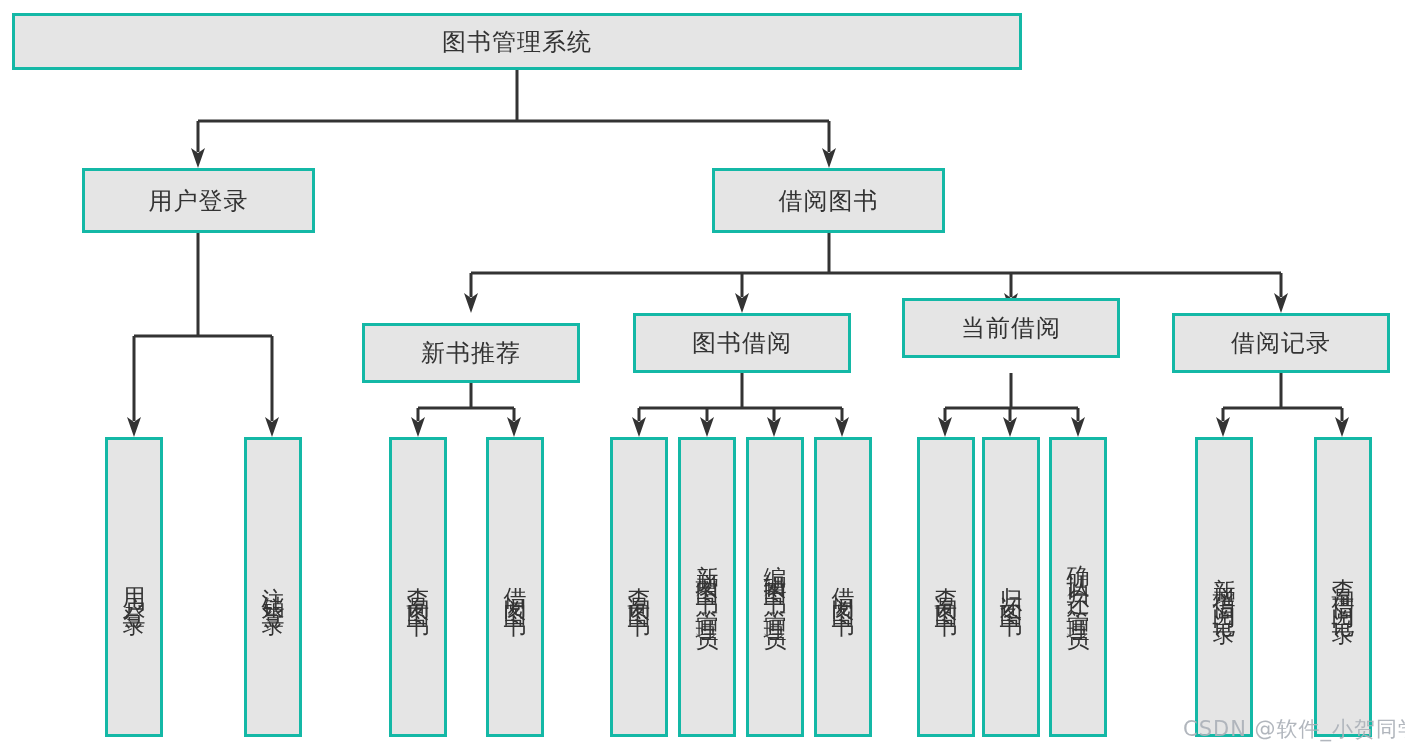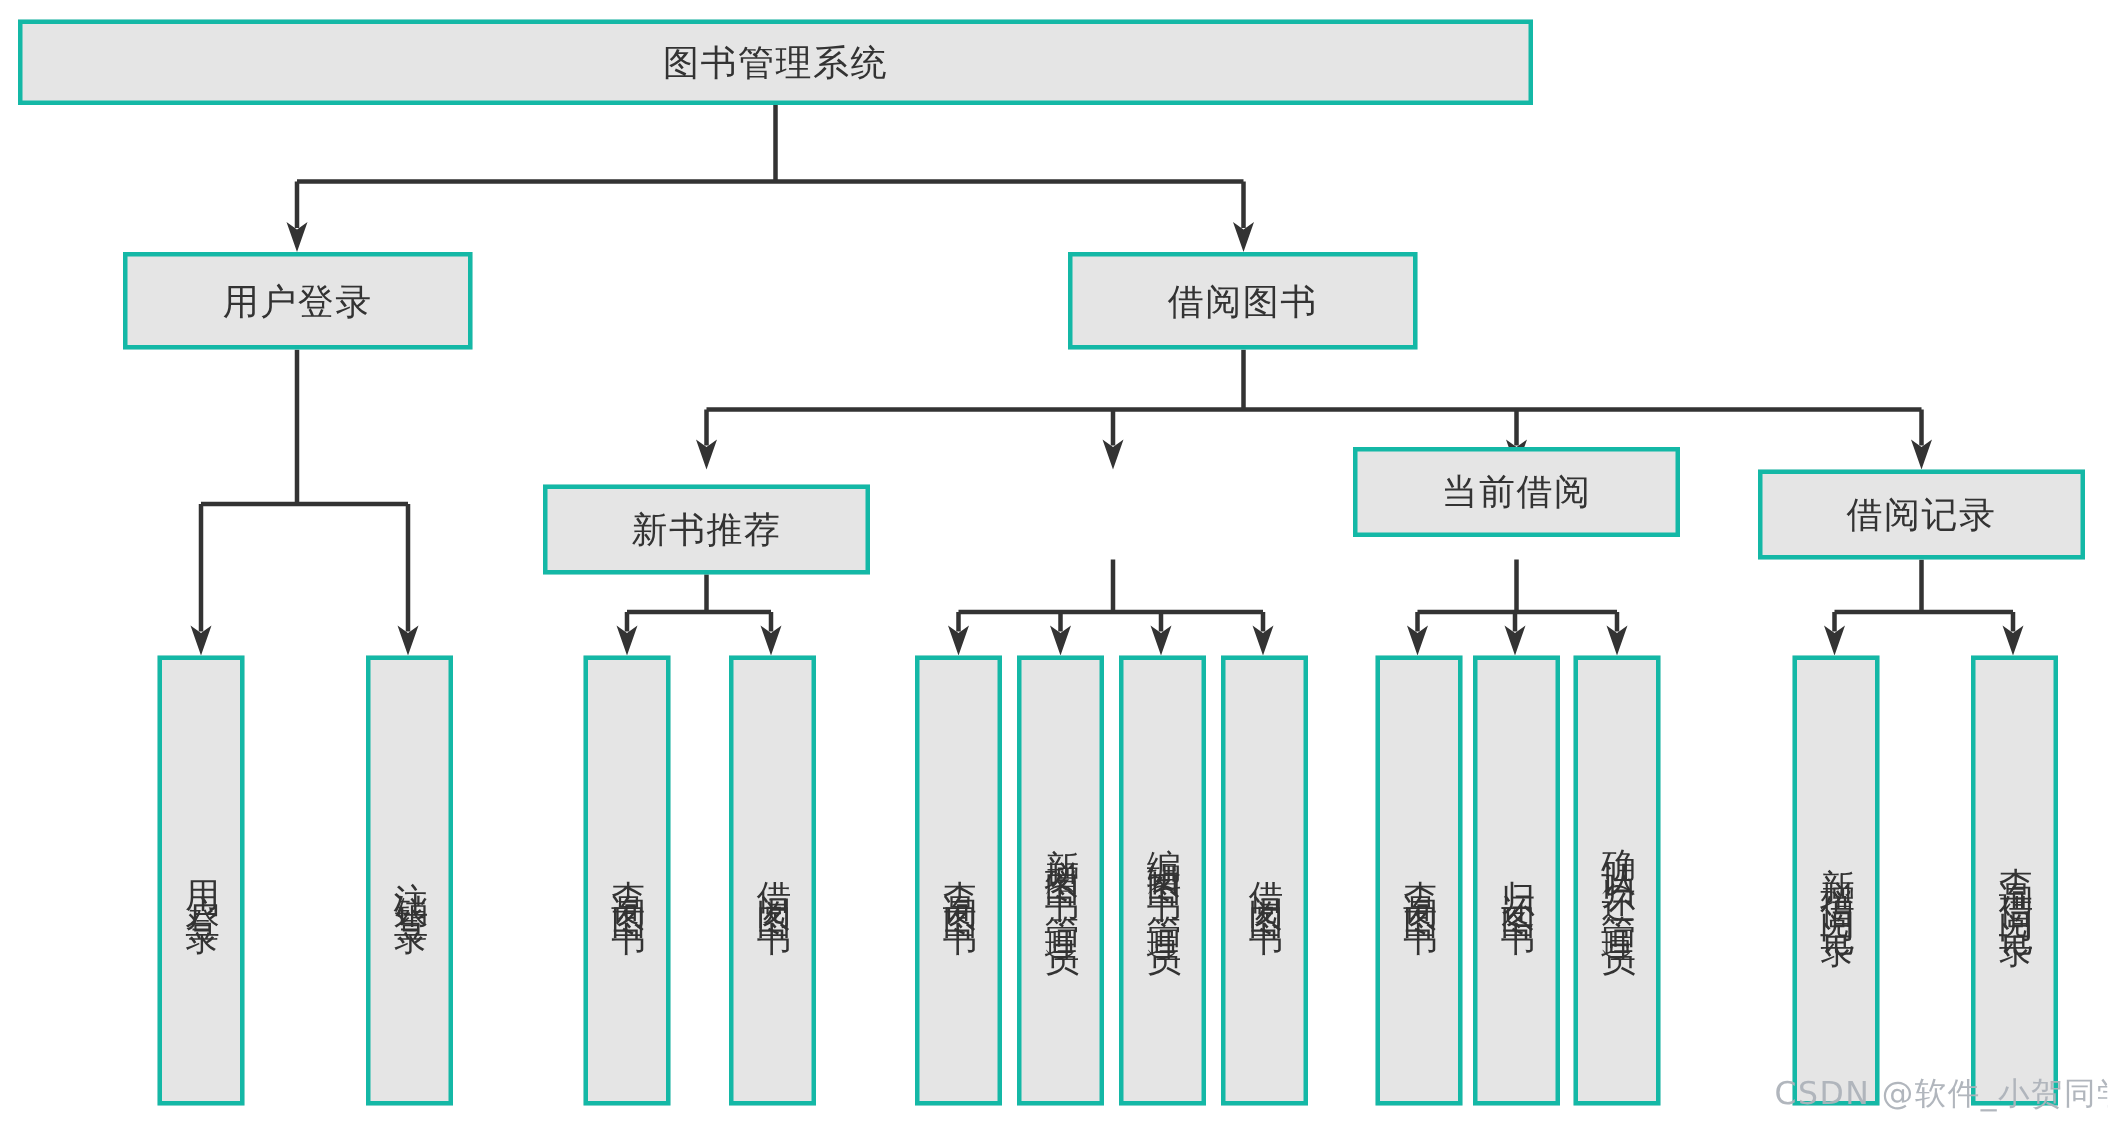--- a/index.html
+++ b/index.html
@@ -95,20 +95,23 @@
   <div class="node h" style="left:82px; top:168px; width:233px; height:65px">
     <span>用户登录</span>
   </div>
   <div class="node h" style="left:712px; top:168px; width:233px; height:65px">
     <span>借阅图书</span>
   </div>
 
   <div class="node h" style="left:362px; top:323px; width:218px; height:60px">
     <span>新书推荐</span>
   </div>
+  <div class="node h" style="left:633px; top:313px; width:218px; height:60px">
+    <span>图书借阅</span>
+  </div>
   <div class="node h" style="left:902px; top:298px; width:218px; height:60px">
     <span>当前借阅</span>
   </div>
   <div class="node h" style="left:1172px; top:313px; width:218px; height:60px">
     <span>借阅记录</span>
   </div>
 
   <div class="node v" style="left:105px; top:437px; width:58px; height:300px">
     <span>用户登录</span>
   </div>

